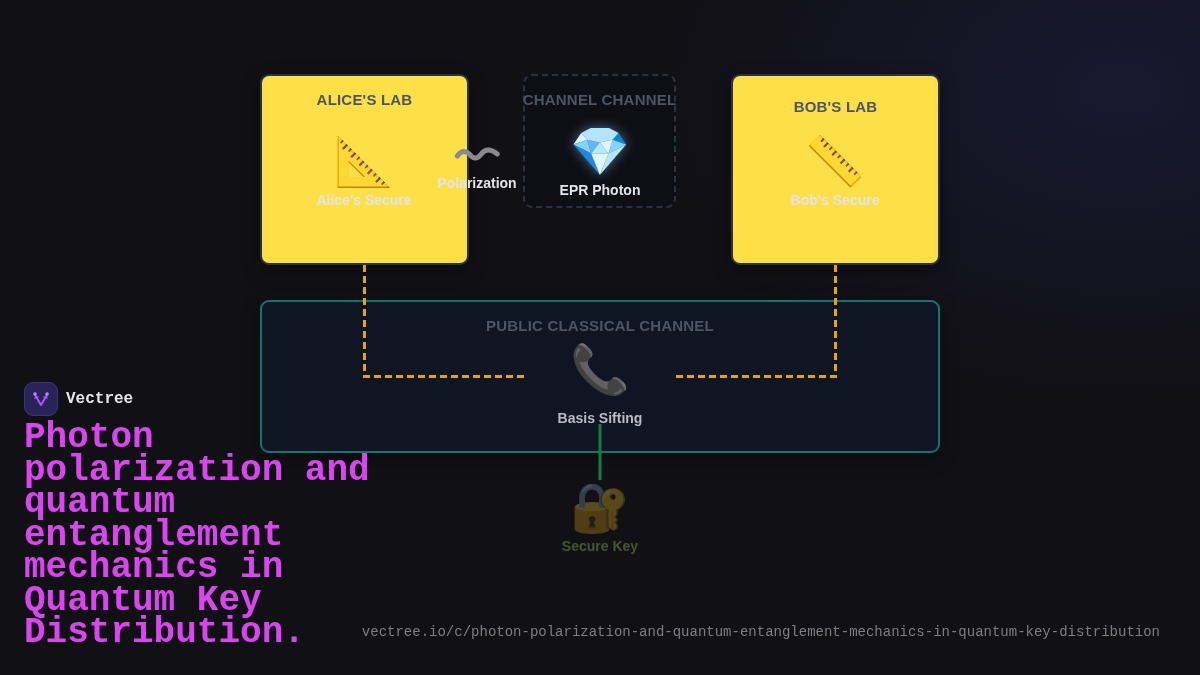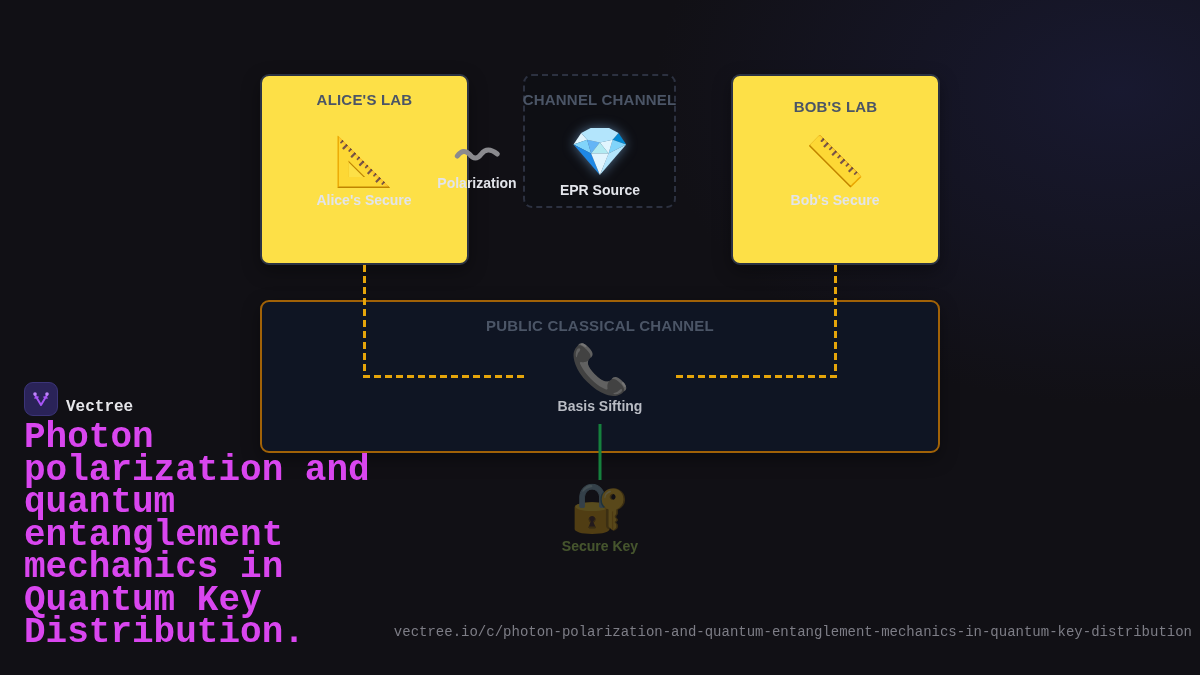--- a/index.html
+++ b/index.html
@@ -23,54 +23,54 @@
       background: #fde047;
       border: 2px solid #2b3242;
       box-shadow: 0 6px 18px rgba(0,0,0,0.35);
     }
     .qchan {
       border: 2px dashed #2c3140;
       background: rgba(14,15,20,0.6);
     }
     .pub {
       background: #0f1523;
-      border: 2px solid #a16207;
+      border: 2px solid #0f766e;
       box-shadow: 0 6px 18px rgba(0,0,0,0.35);
     }
     .box-title {
       position: absolute; left: 0; right: 0; text-align: center;
       font-weight: bold; font-size: 15px; color: #4b5566;
       letter-spacing: 0.2px; white-space: nowrap;
     }
     .node { position: absolute; text-align: center; transform: translateX(-50%); }
     .node .ico { font-size: 48px; line-height: 56px; display: block; }
     .node .lbl {
       display: block; font-weight: bold; font-size: 14px; color: #e2e4ea;
       white-space: nowrap; margin-top: 2px;
     }
     .conn { position: absolute; }
     .brand {
-      position: absolute; left: 24px; top: 382px; display: flex; align-items: flex-end;
+      position: absolute; left: 24px; top: 382px; display: flex; align-items: center;
     }
     .brand-logo {
       width: 34px; height: 34px; border-radius: 9px; background: #2a2358;
       border: 1px solid #3b3478; box-sizing: border-box;
       display: flex; align-items: center; justify-content: center;
     }
     .brand-name {
       margin-left: 8px; font-family: "Liberation Mono", monospace; font-weight: bold;
       font-size: 16px; color: #e6e6ea;
     }
     .headline {
       position: absolute; left: 24px; top: 422px; width: 360px;
       font-family: "Liberation Mono", monospace; font-weight: bold;
       font-size: 36px; line-height: 32.5px; color: #d946ef; margin: 0;
     }
     .url {
-      position: absolute; right: 8px; top: 624px;
+      position: absolute; right: 40px; top: 624px;
       font-family: "Liberation Mono", monospace; font-size: 14px; color: #7d7d86;
       white-space: nowrap;
     }
   </style>
 </head>
 <body>
 
 <div class="bg-glow"></div>
 
 <div class="box lab" style="left:260px; top:74px; width:209px; height:191px;">
@@ -102,31 +102,31 @@
 
 <div class="node" style="left:477px; top:140px;">
   <svg class="ico" width="48" height="30" viewBox="0 0 48 30" style="display:block; margin:0 auto;">
     <path d="M4 16 Q10 8 16 14 Q22 22 28 14 Q34 6 44 14" fill="none" stroke="#8a8a8e" stroke-width="5" stroke-linecap="round"></path>
   </svg>
   <span class="lbl" style="margin-top:5px;">Polarization</span>
 </div>
 
 <div class="node" style="left:600px; top:124px;">
   <span class="ico" style="filter: drop-shadow(0 0 6px rgba(140,200,255,0.5));">💎</span>
-  <span class="lbl">EPR Source</span>
+  <span class="lbl">EPR Photon</span>
 </div>
 
 <div class="node" style="left:835px; top:134px;">
   <span class="ico">📏</span>
   <span class="lbl">Bob's Secure</span>
 </div>
 
 <div class="node" style="left:600px; top:342px;">
   <span class="ico">📞</span>
-  <span class="lbl" style="color:#b9bcc4; margin-top:0;">Basis Sifting</span>
+  <span class="lbl" style="color:#b9bcc4; margin-top:12px;">Basis Sifting</span>
 </div>
 
 <div class="node" style="left:600px; top:480px; opacity:0.3;">
   <span class="ico">🔐</span>
   <span class="lbl" style="color:#bef264;">Secure Key</span>
 </div>
 
 <div class="brand">
   <div class="brand-logo">
     <svg width="20" height="20" viewBox="0 0 20 20">

